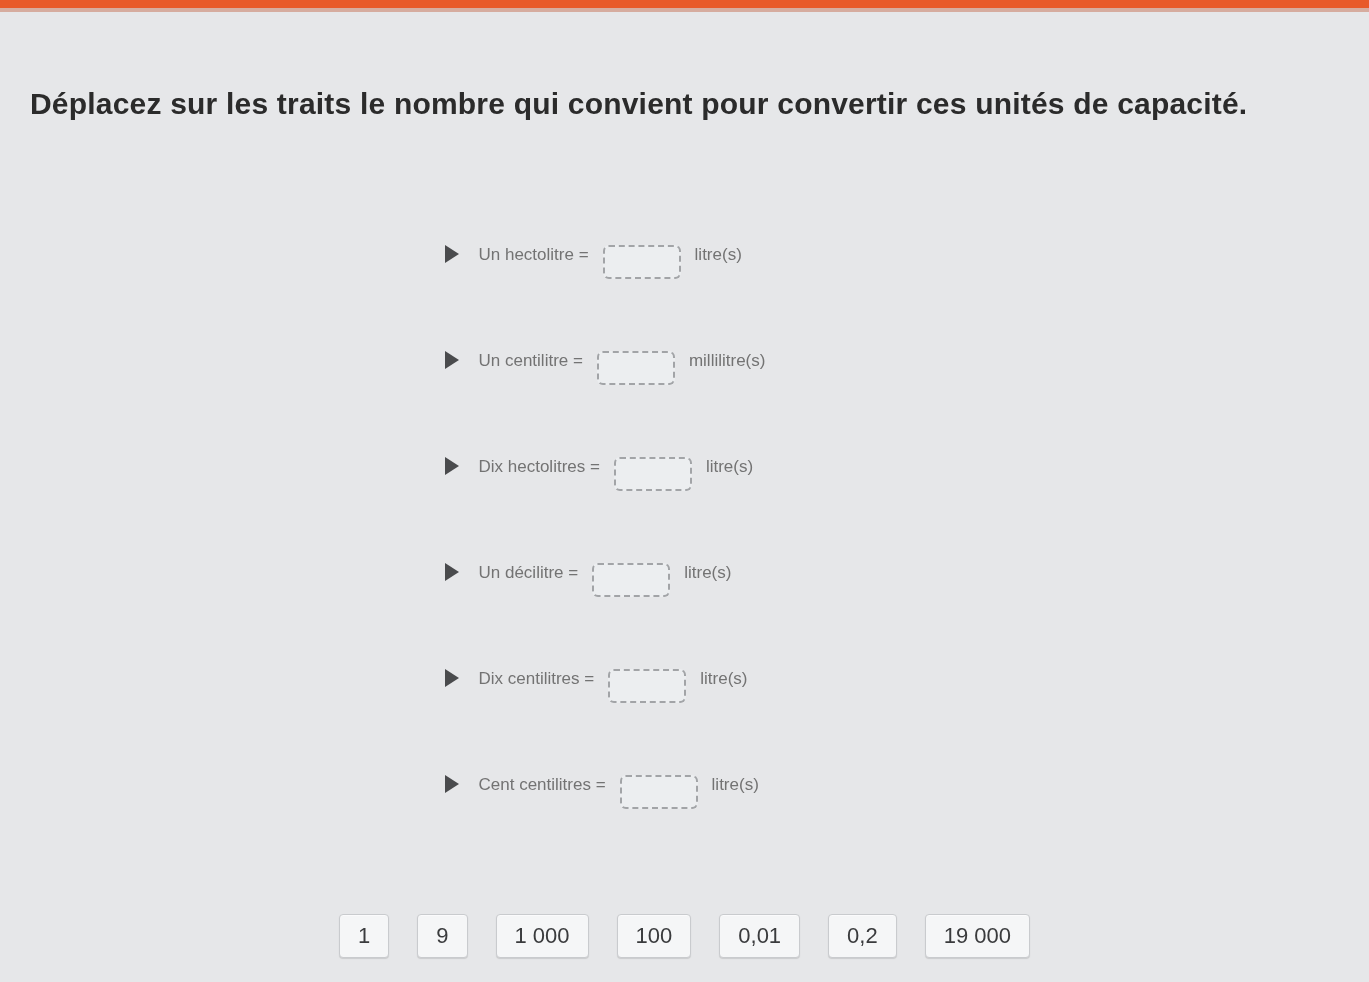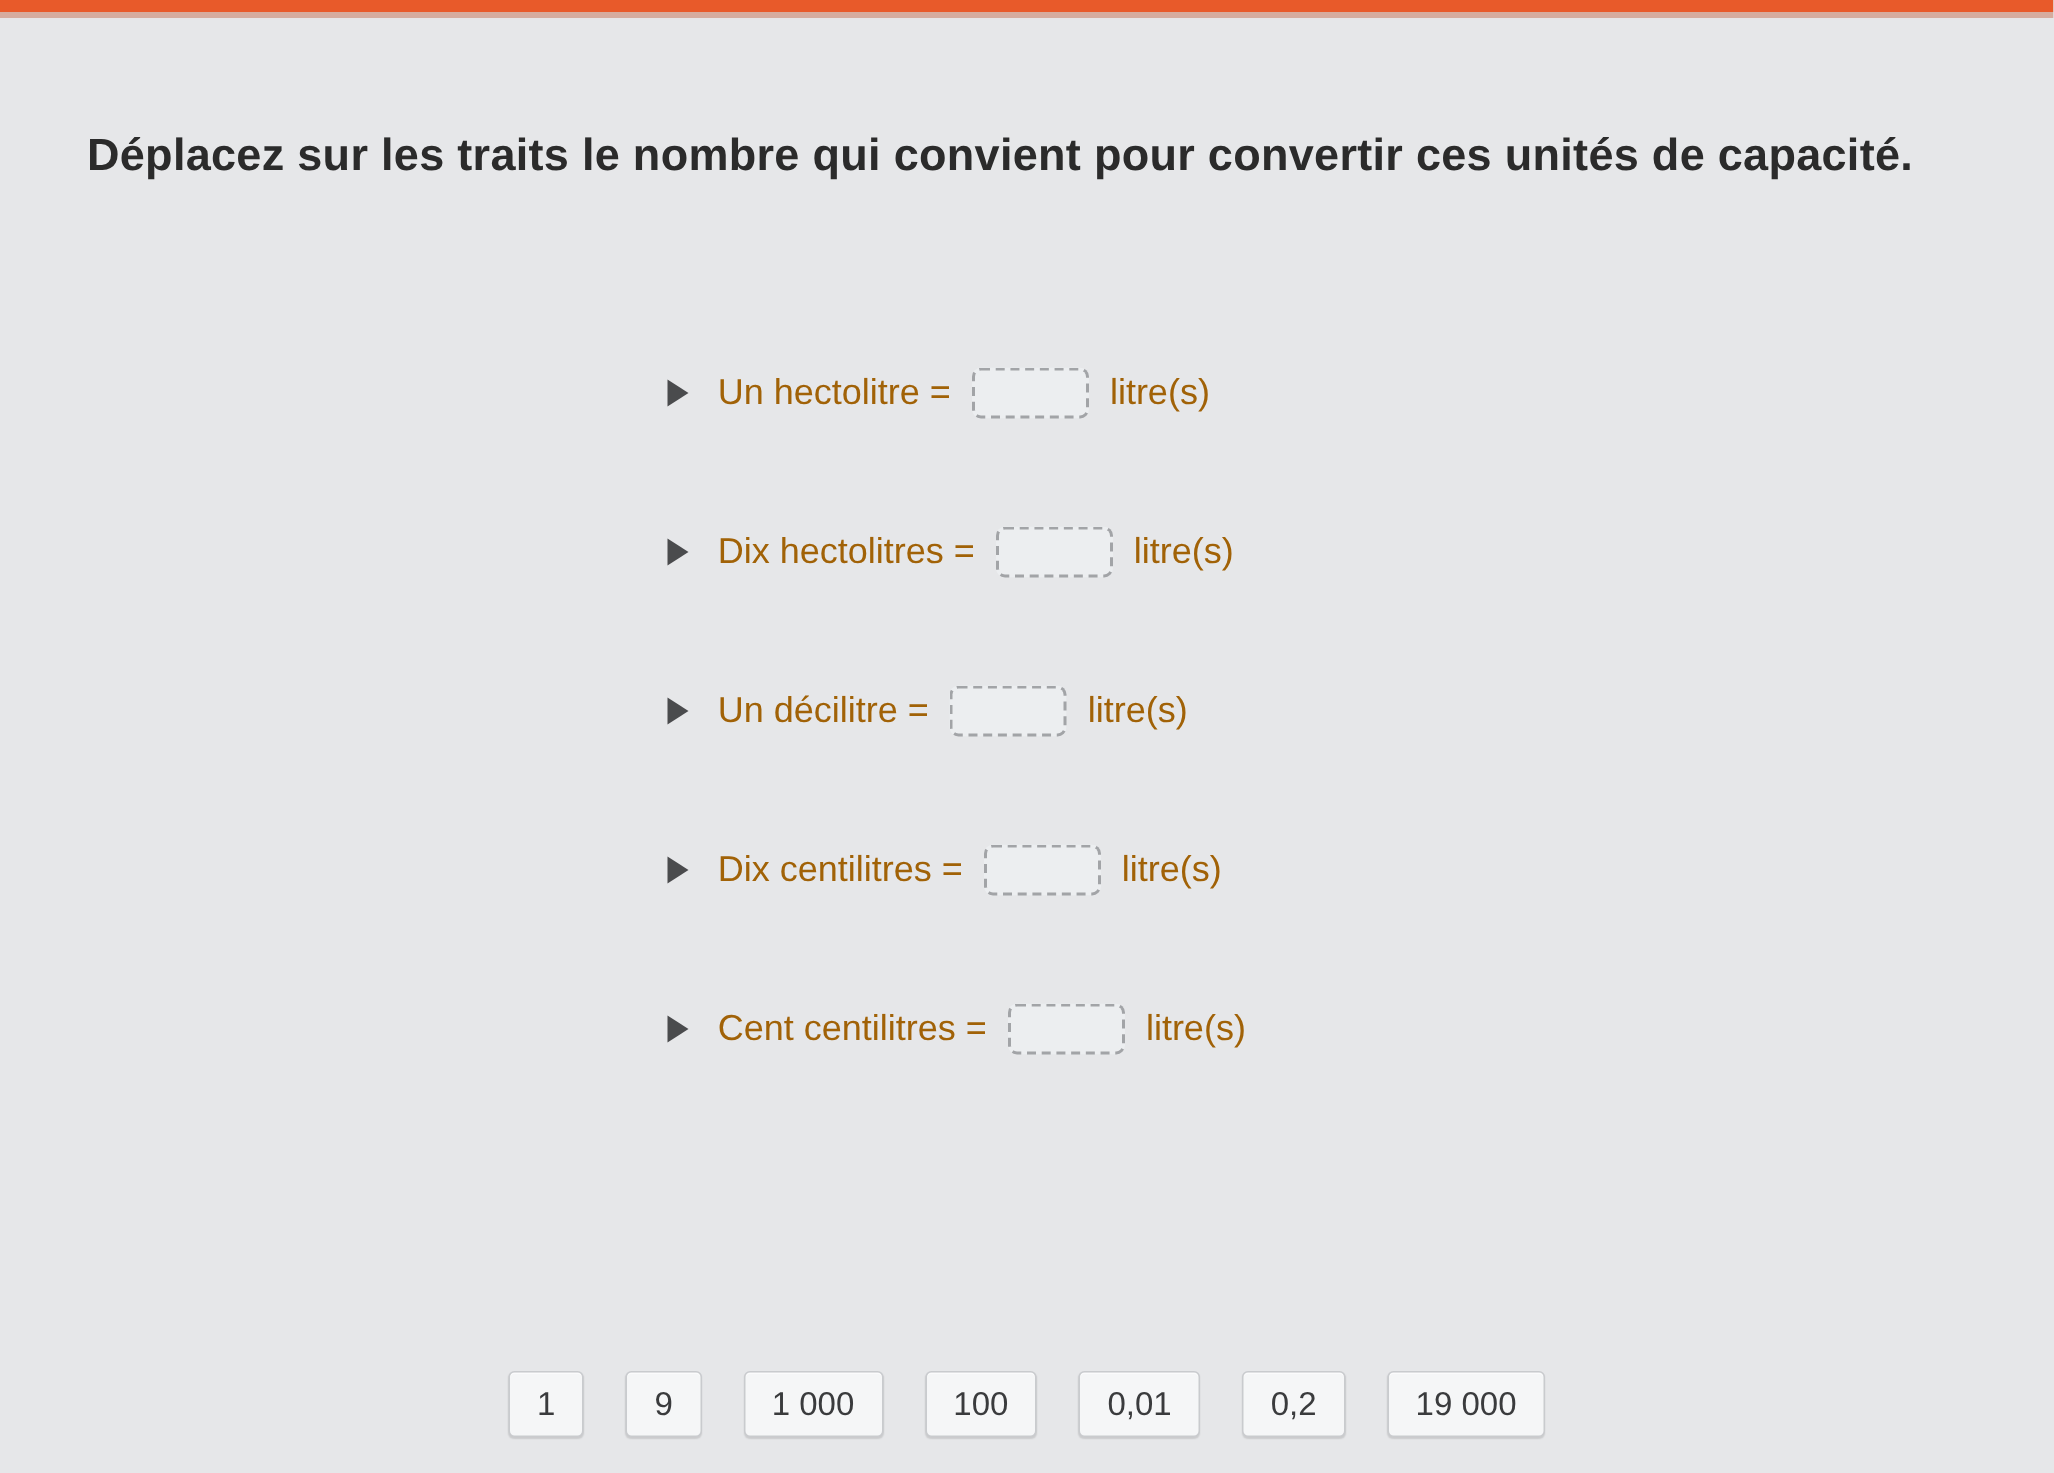--- a/index.html
+++ b/index.html
@@ -23,35 +23,33 @@
   }
   .page {
     padding: 72px 30px 0 30px;
   }
   .instruction {
     font-size: 30px;
     font-weight: 700;
     color: #2b2b2b;
     line-height: 1.35;
     letter-spacing: 0.2px;
-    margin-left: 28px;
   }
   .rows {
     margin-top: 120px;
     display: flex;
     flex-direction: column;
     align-items: center;
     gap: 72px;
   }
   .row {
     display: flex;
-    align-items: center;
     gap: 14px;
-    font-size: 24px;
-    color: #a16207;
+    font-size: 17px;
+    color: #737373;
     min-width: 480px;
   }
   .arrow {
     width: 0; height: 0;
     border-top: 9px solid transparent;
     border-bottom: 9px solid transparent;
     border-left: 14px solid #4a4b4d;
     margin-right: 6px;
     flex: 0 0 auto;
   }
@@ -97,20 +95,26 @@
 
   <div class="rows">
 
     <div class="row">
       <span class="arrow"></span>
       <span class="label-left">Un hectolitre =</span>
       <span class="dropzone"></span>
       <span class="label-right">litre(s)</span>
     </div>
 
+    <div class="row">
+      <span class="arrow"></span>
+      <span class="label-left">Un centilitre =</span>
+      <span class="dropzone"></span>
+      <span class="label-right">millilitre(s)</span>
+    </div>
 
     <div class="row">
       <span class="arrow"></span>
       <span class="label-left">Dix hectolitres =</span>
       <span class="dropzone"></span>
       <span class="label-right">litre(s)</span>
     </div>
 
     <div class="row">
       <span class="arrow"></span>

